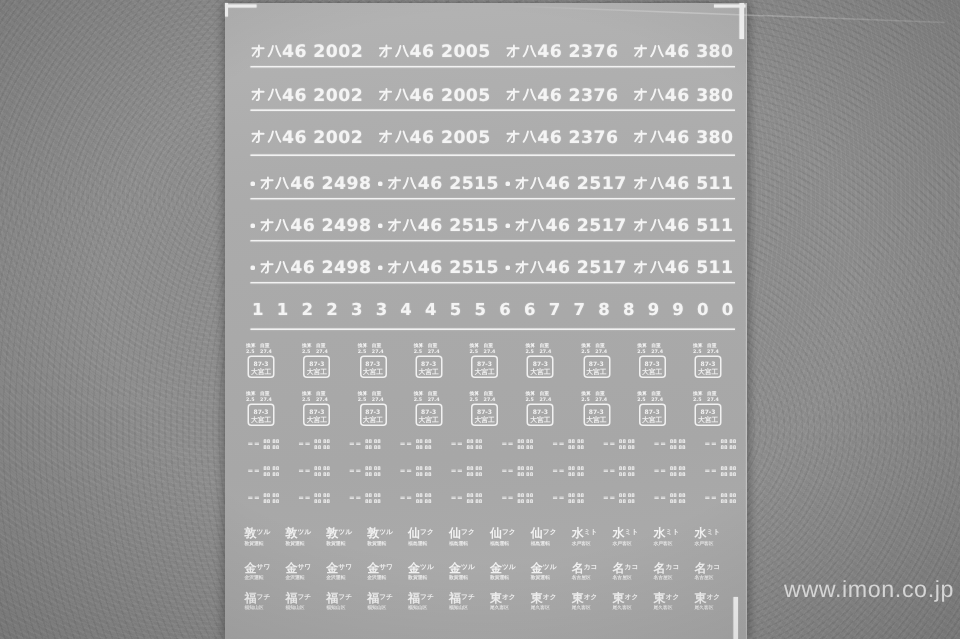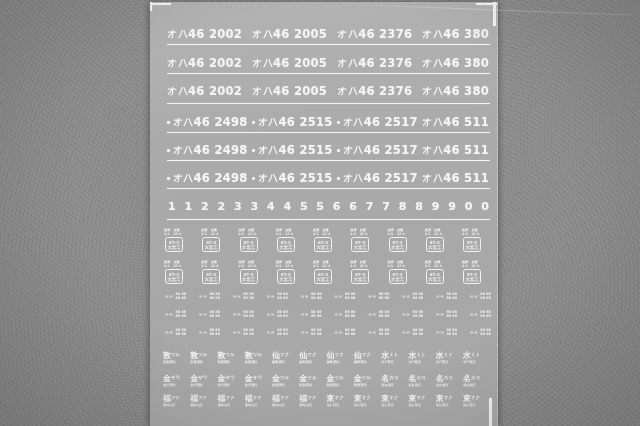--- a/index.html
+++ b/index.html
@@ -701,13 +701,14 @@
           <div class="du-main"><span class="k">東</span><span class="s">オク</span></div>
           <div class="du-sub">尾久客区</div>
         </div>
         <div class="du">
           <div class="du-main"><span class="k">東</span><span class="s">オク</span></div>
           <div class="du-sub">尾久客区</div>
         </div>
       </div>
     </div>
   <div id="vignette"></div>
+  <div id="watermark">www.imon.co.jp</div>
 </div>
 
 </body></html>

